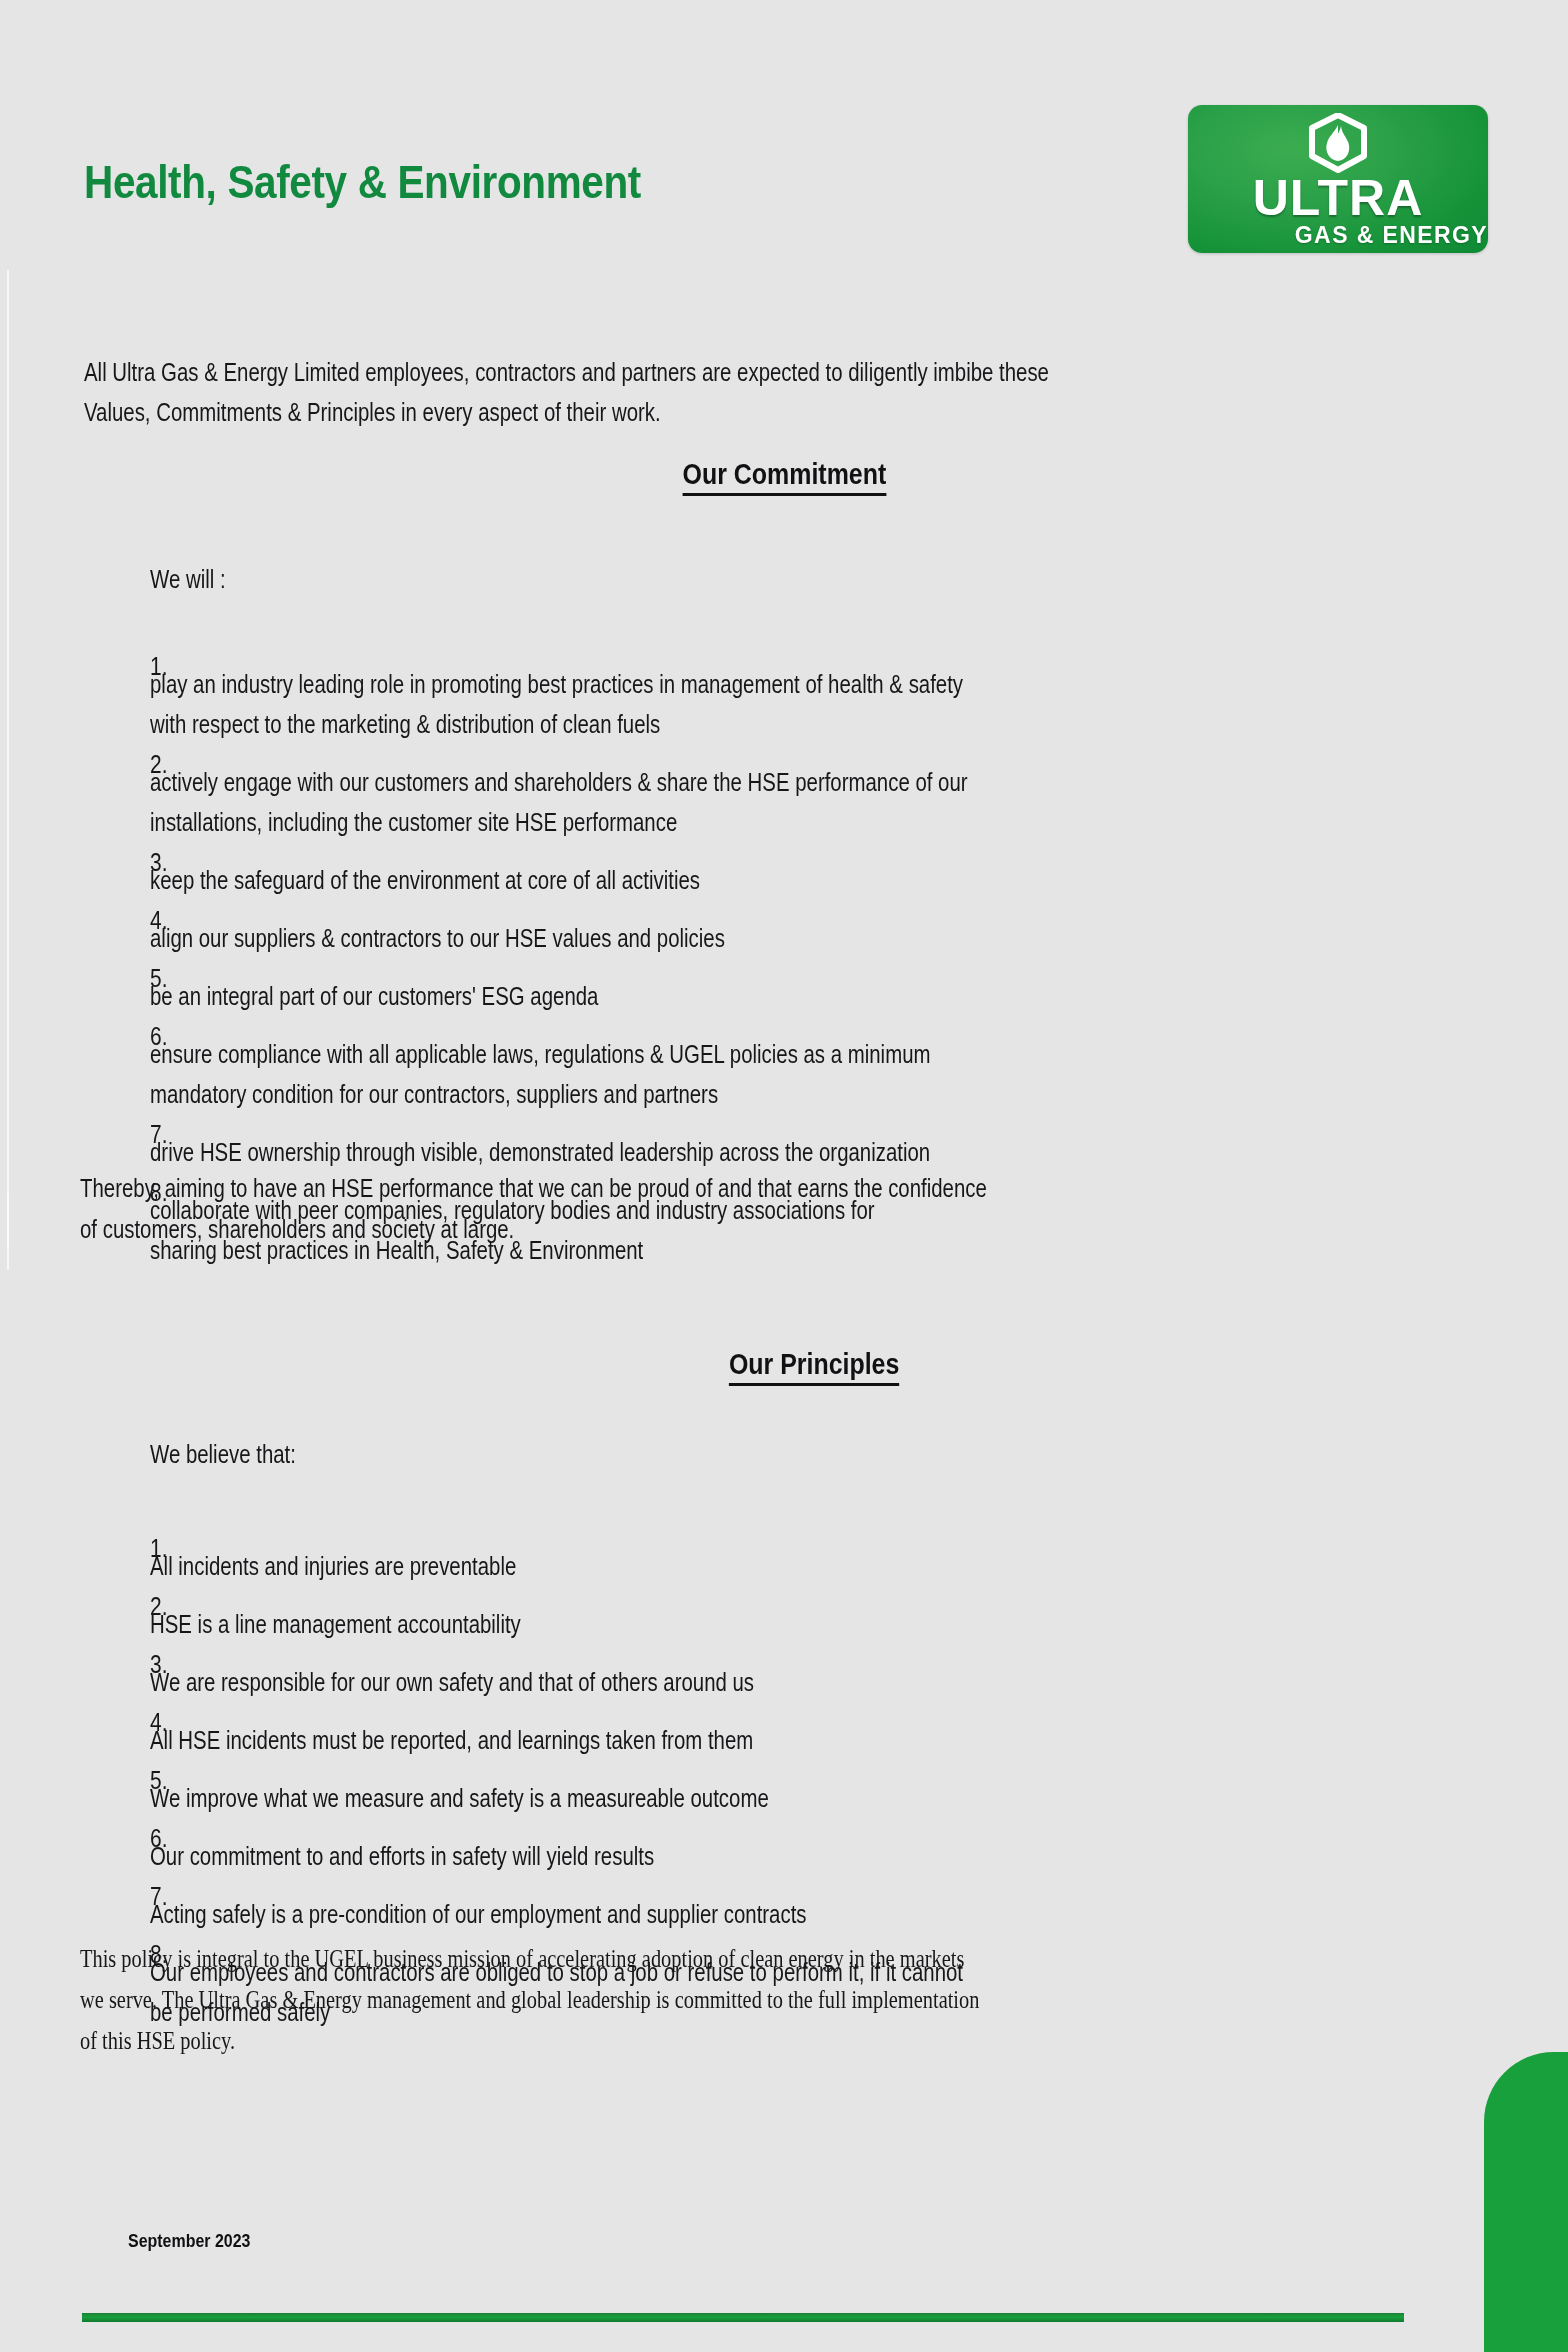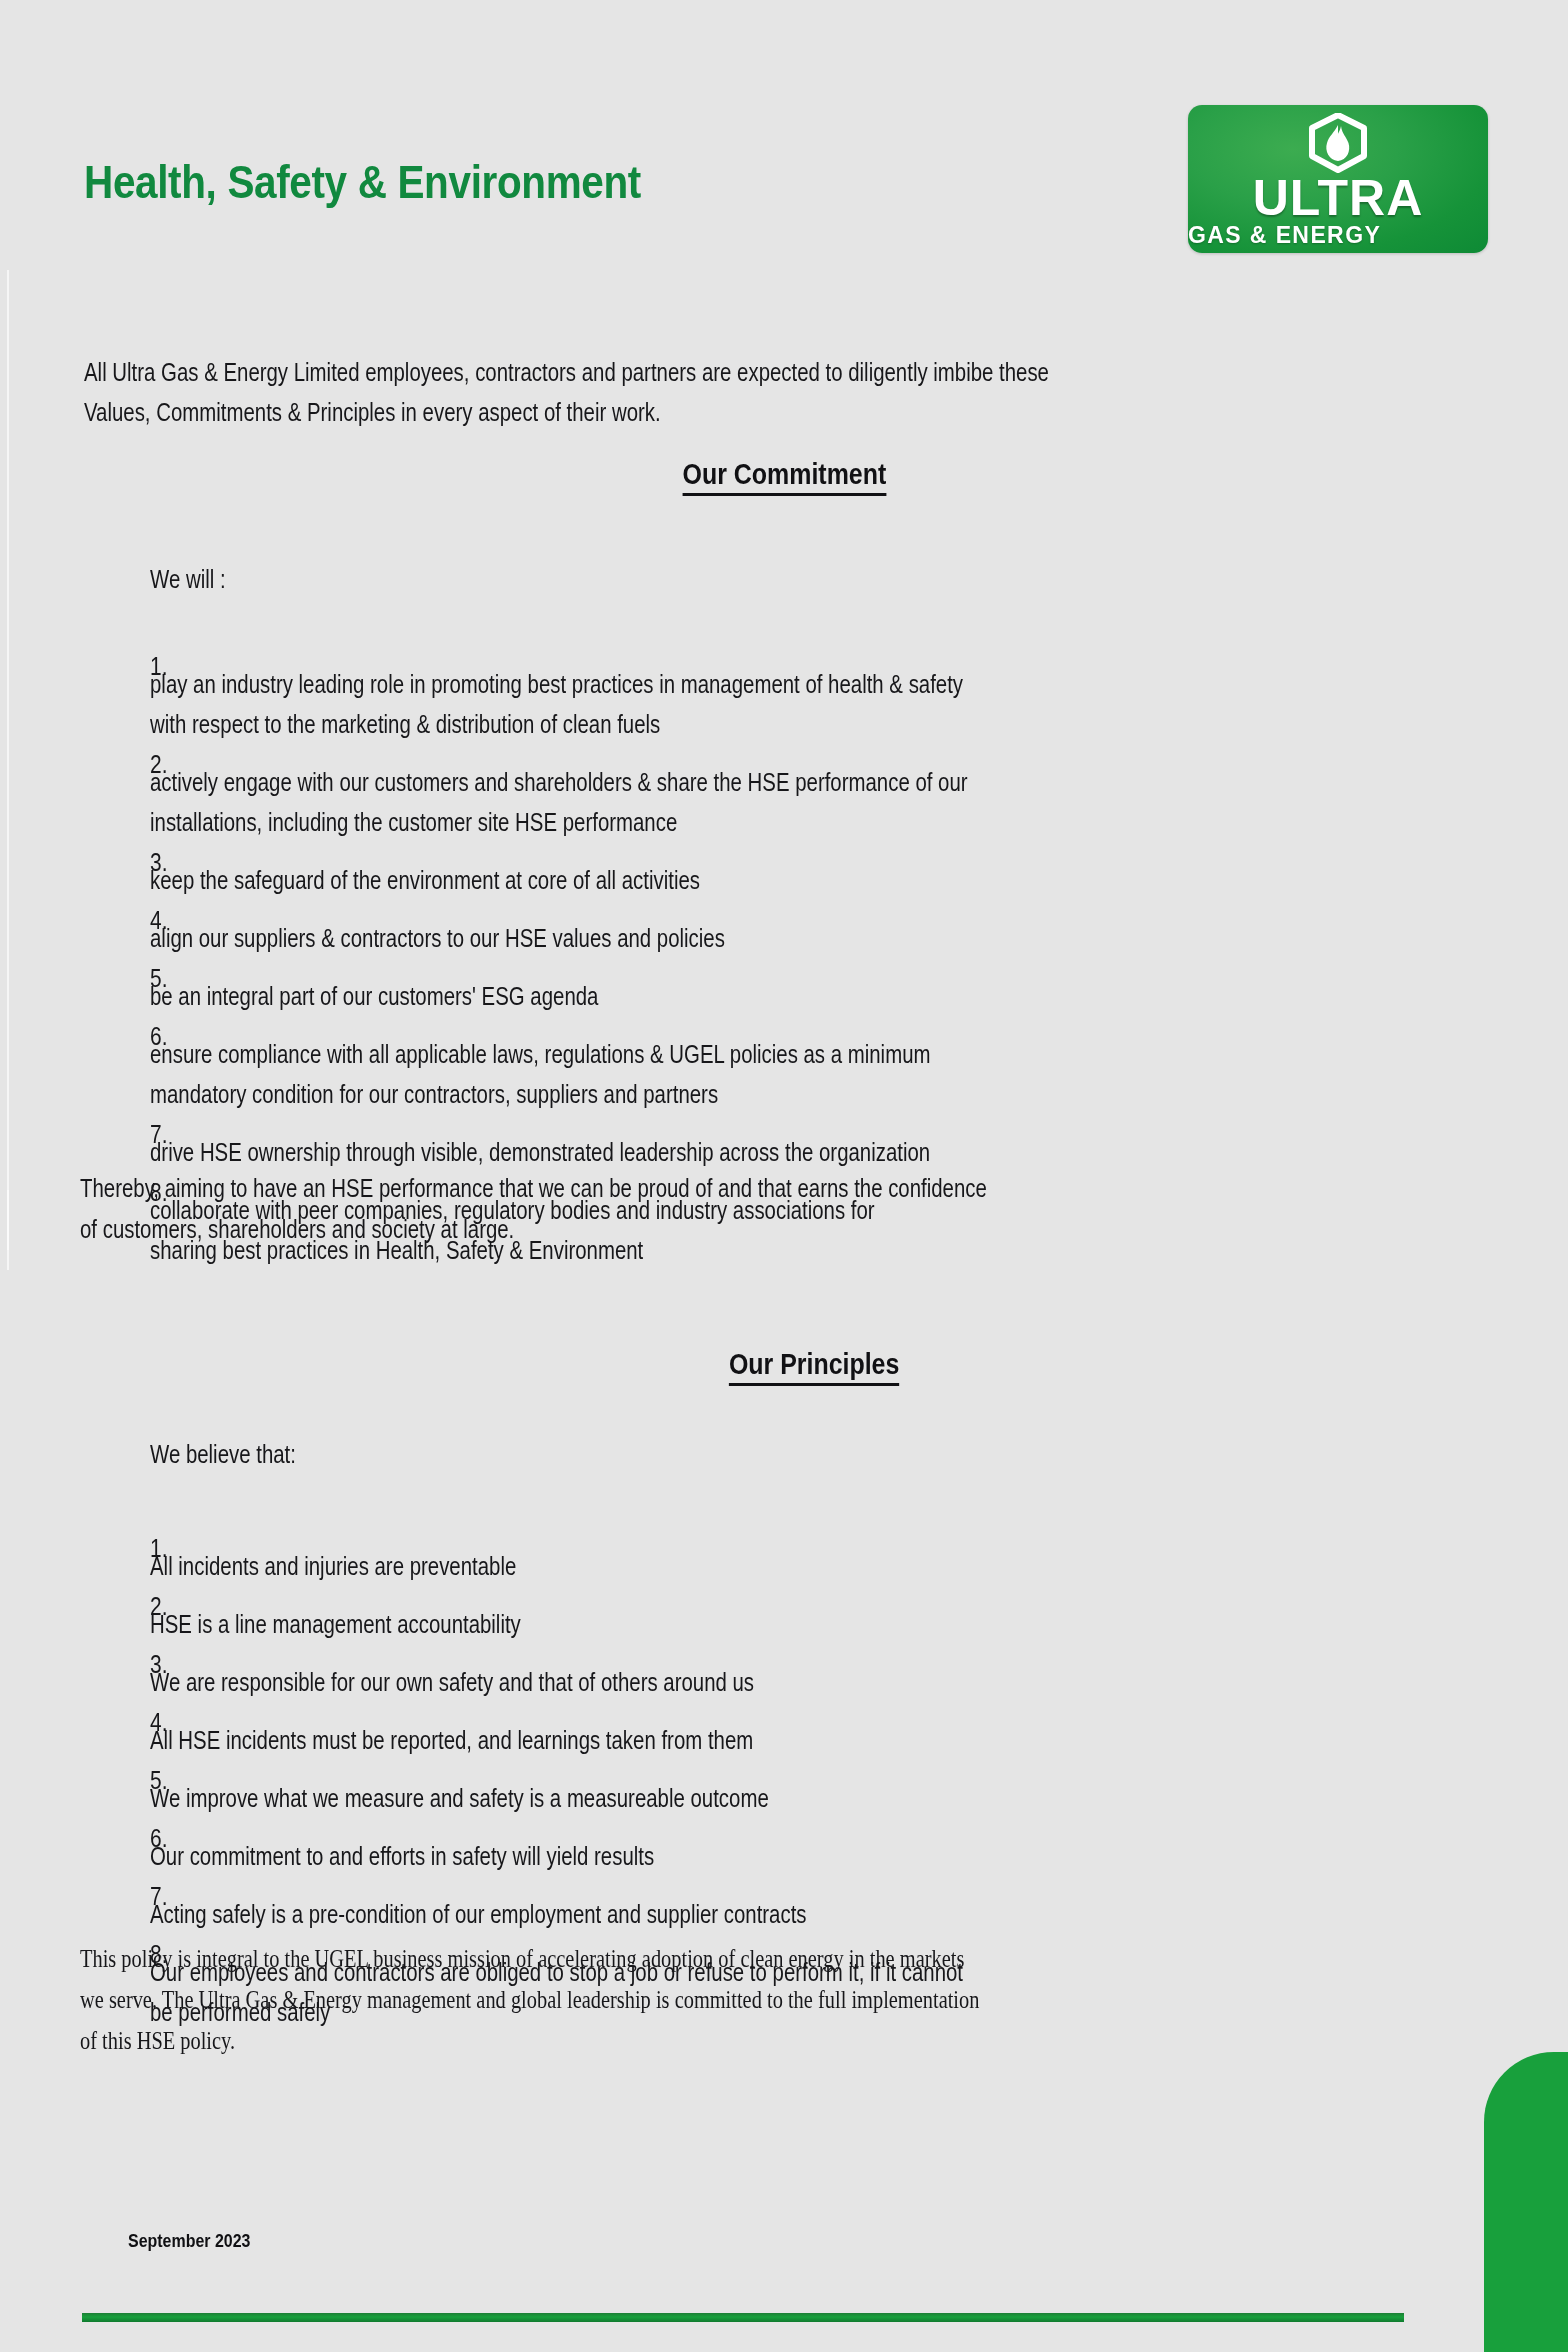--- a/index.html
+++ b/index.html
@@ -81,21 +81,21 @@
     line-height: 50px;
     color: #ffffff;
     letter-spacing: 1px;
     text-shadow: 0 2px 2px rgba(0,0,0,0.30);
   }
   .logo-sub {
     position: absolute;
     left: 0;
     right: 0;
     top: 119px;
-    text-align: left;
+    text-align: right;
     font-family: "Liberation Sans", sans-serif;
     font-weight: bold;
     font-size: 23px;
     line-height: 23px;
     color: #ffffff;
     letter-spacing: 1.4px;
     text-shadow: 0 1px 2px rgba(0,0,0,0.25);
   }
   .intro {
     position: absolute;

